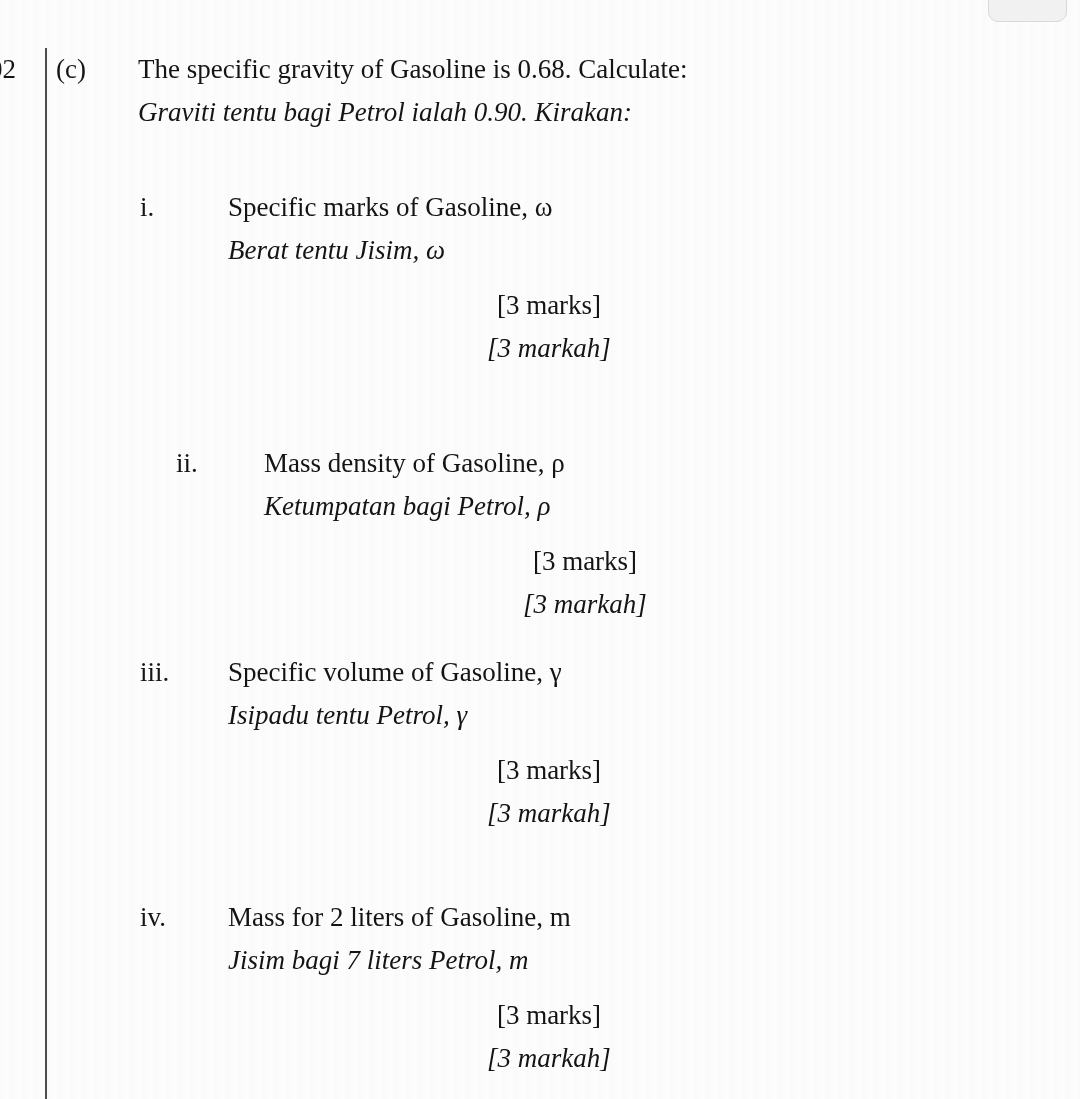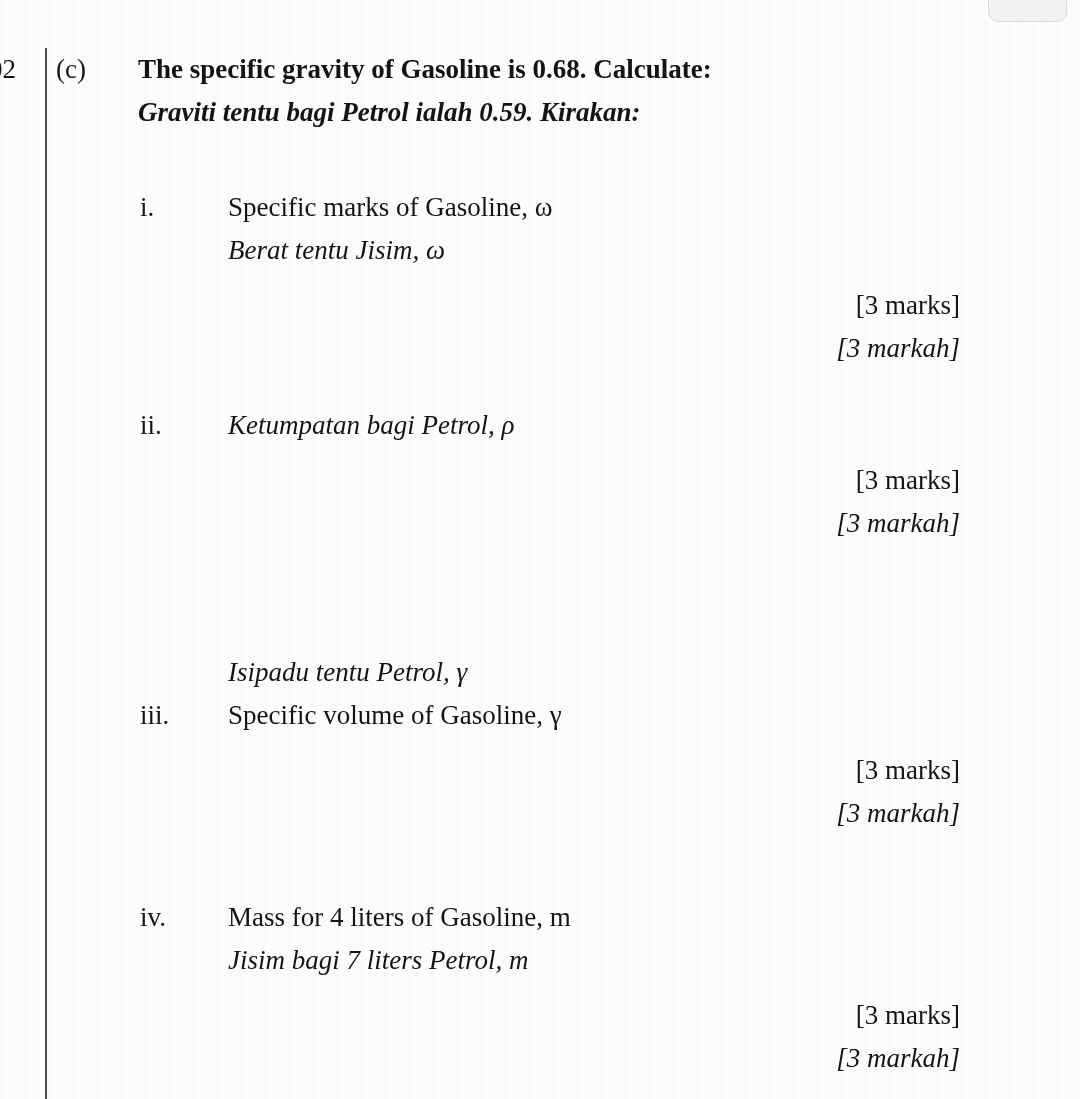--- a/index.html
+++ b/index.html
@@ -56,106 +56,107 @@
     position: absolute;
     left: 56px;
     top: 48px;
   }
   .content {
     position: absolute;
     left: 138px;
     top: 0;
     width: 822px;
   }
-  .intro-block { position: absolute; left: 0; top: 48px; width: 822px; font-weight: bold; }
+  .intro-block { position: absolute; left: 0; top: 48px; width: 822px; }
   .item-block  { position: absolute; left: 0; width: 822px; }
   .item-i   { top: 186px; }
-  .item-ii  { top: 404px; }
+  .item-ii  { top: 442px; margin-left: 36px; }
   .item-iii { top: 651px; }
   .item-iv  { top: 896px; }
   .item-line {
     position: relative;
     padding-left: 90px;
   }
   .item-number {
     position: absolute;
     left: 2px;
     top: 0;
   }
   .my { font-style: italic; }
   .marks-group {
     margin-top: 12px;
-    text-align: right;
+    text-align: center;
   }
 </style>
 </head>
 <body>
 
 <div class="page">
 
   <div class="corner-button"></div>
 
   <div class="margin-rule"></div>
 
   <div class="doc-text question-number">02</div>
 
   <div class="doc-text part-label">(c)</div>
 
   <div class="content">
 
     <div class="intro-block">
       <div class="doc-text">The specific gravity of Gasoline is 0.68. Calculate:</div>
-      <div class="doc-text my">Graviti tentu bagi Petrol ialah 0.59. Kirakan:</div>
+      <div class="doc-text my">Graviti tentu bagi Petrol ialah 0.90. Kirakan:</div>
     </div>
 
     <div class="item-block item-i">
       <div class="doc-text item-line">
         <span class="item-number">i.</span>
         <span>Specific marks of Gasoline, ω</span>
       </div>
       <div class="doc-text item-line my">
         <span>Berat tentu Jisim, ω</span>
       </div>
       <div class="marks-group">
         <div class="doc-text">[3 marks]</div>
         <div class="doc-text my">[3 markah]</div>
       </div>
     </div>
 
     <div class="item-block item-ii">
       <div class="doc-text item-line">
         <span class="item-number">ii.</span>
+        <span>Mass density of Gasoline, ρ</span>
       </div>
       <div class="doc-text item-line my">
         <span>Ketumpatan bagi Petrol, ρ</span>
       </div>
       <div class="marks-group">
         <div class="doc-text">[3 marks]</div>
         <div class="doc-text my">[3 markah]</div>
       </div>
     </div>
 
     <div class="item-block item-iii">
-      <div class="doc-text item-line my">
-        <span>Isipadu tentu Petrol, γ</span>
-      </div>
       <div class="doc-text item-line">
         <span class="item-number">iii.</span>
         <span>Specific volume of Gasoline, γ</span>
+      </div>
+      <div class="doc-text item-line my">
+        <span>Isipadu tentu Petrol, γ</span>
       </div>
       <div class="marks-group">
         <div class="doc-text">[3 marks]</div>
         <div class="doc-text my">[3 markah]</div>
       </div>
     </div>
 
     <div class="item-block item-iv">
       <div class="doc-text item-line">
         <span class="item-number">iv.</span>
-        <span>Mass for 4 liters of Gasoline, m</span>
+        <span>Mass for 2 liters of Gasoline, m</span>
       </div>
       <div class="doc-text item-line my">
         <span>Jisim bagi 7 liters Petrol, m</span>
       </div>
       <div class="marks-group">
         <div class="doc-text">[3 marks]</div>
         <div class="doc-text my">[3 markah]</div>
       </div>
     </div>
 

